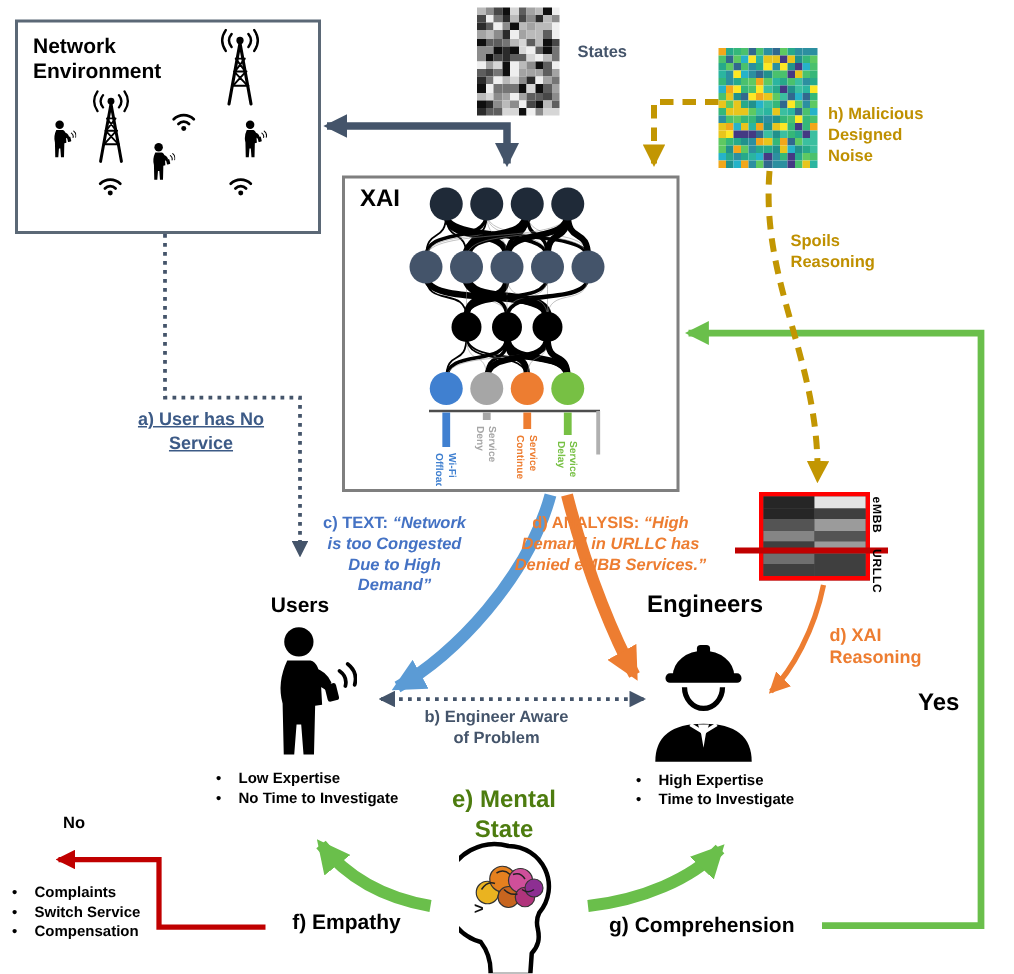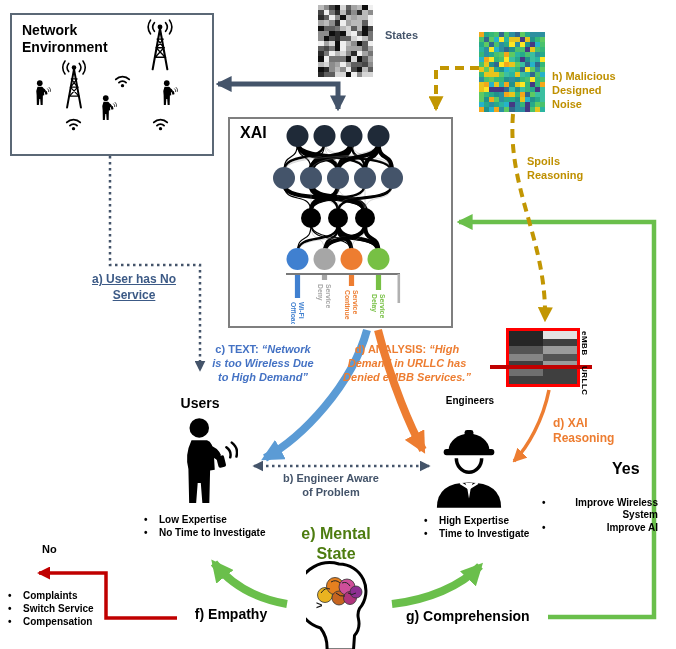--- a/index.html
+++ b/index.html
@@ -24,21 +24,21 @@
   .noise-label{left:552px;top:48px;font-size:11px;font-weight:bold;color:#bf9000;line-height:1.25;margin-top:22px;}
   .spoils-label{left:527px;top:155px;font-size:11px;font-weight:bold;color:#bf9000;line-height:1.25;}
   .a-label{left:74px;top:272px;width:120px;font-size:12px;font-weight:bold;color:#3c5a86;
            text-decoration:underline;line-height:1.3;}
   .b-label{left:282px;top:471px;width:98px;font-size:11px;font-weight:bold;color:#44546A;line-height:1.3;}
   .c-label{left:211px;top:343px;width:104px;font-size:11px;color:#4472C4;line-height:1.25;}
   .d-label{left:340px;top:343px;width:134px;font-size:11px;color:#ED7D31;line-height:1.25;}
   .quote-prefix{font-weight:bold;margin-right:3px;}
   .quote-text{font-weight:bold;font-style:italic;}
   .users-title{left:170px;top:395px;width:60px;font-size:14px;font-weight:bold;color:#000;}
-  .eng-title{left:430px;top:395px;width:80px;font-size:10px;font-weight:bold;color:#000;}
+  .eng-title{left:430px;top:395px;width:80px;font-size:16px;font-weight:bold;color:#000;}
   .reason-label{left:553px;top:416px;width:90px;font-size:12px;font-weight:bold;color:#ED7D31;line-height:1.25;}
   .yes-title{left:612px;top:460px;font-size:16px;font-weight:bold;color:#000;}
   .no-title{left:42px;top:543px;font-size:11px;font-weight:bold;color:#000;}
   .mental-label{left:298px;top:524px;width:76px;font-size:16px;font-weight:bold;color:#4d7c0f;line-height:1.25;}
   .empathy-label{left:176px;top:606px;width:110px;font-size:14px;font-weight:bold;color:#000;text-align:center;}
   .comp-label{left:406px;top:608px;width:140px;font-size:14px;font-weight:bold;color:#000;}
   .vlabel{writing-mode:vertical-rl;font-size:8px;font-weight:bold;color:#000;letter-spacing:0.5px;}
   .embb-label{left:580px;top:331px;height:34px;}
   .urllc-label{left:580px;top:366px;height:42px;}
   
@@ -655,21 +655,21 @@
 
   <div class="abs states-label">States</div>
   <div class="abs noise-label pre">h) Malicious
 Designed
 Noise</div>
   <div class="abs spoils-label pre">Spoils
 Reasoning</div>
   <div class="abs a-label ctr">a) User has No Service</div>
   <div class="abs b-label ctr">b) Engineer Aware of Problem</div>
   <div class="abs c-label ctr">
-    <span class="quote-prefix">c) TEXT:</span><span class="quote-text">“Network is too Wireless Due to High Demand”</span>
+    <span class="quote-prefix">c) TEXT:</span><span class="quote-text">“Network is too Congested Due to High Demand”</span>
   </div>
   <div class="abs d-label ctr">
     <span class="quote-prefix">d) ANALYSIS:</span><span class="quote-text">“High Demand in URLLC has Denied eMBB Services.”</span>
   </div>
 
   <div class="abs users-title ctr">Users</div>
   <svg class="icon" style="left:176px;top:412px" width="62" height="100">
       <use href="#sym-person"></use>
     </svg>
   <ul class="abs bullets users-bullets">
@@ -685,24 +685,20 @@
       <li>High Expertise</li>
       <li>Time to Investigate</li>
     </ul>
 
   <div class="abs vlabel embb-label">eMBB</div>
   <div class="abs vlabel urllc-label">URLLC</div>
   <div class="abs reason-label pre">d) XAI
 Reasoning</div>
 
   <div class="abs yes-title">Yes</div>
-  <ul class="abs bullets yes-bullets">
-      <li>Improve Wireless System</li>
-      <li>Improve AI</li>
-    </ul>
   <div class="abs no-title">No</div>
   <ul class="abs bullets no-bullets">
       <li>Complaints</li>
       <li>Switch Service</li>
       <li>Compensation</li>
     </ul>
 
   <div class="abs mental-label ctr pre">e) Mental
 State</div>
   <svg class="icon" style="left:306px;top:560px" width="64" height="92">

